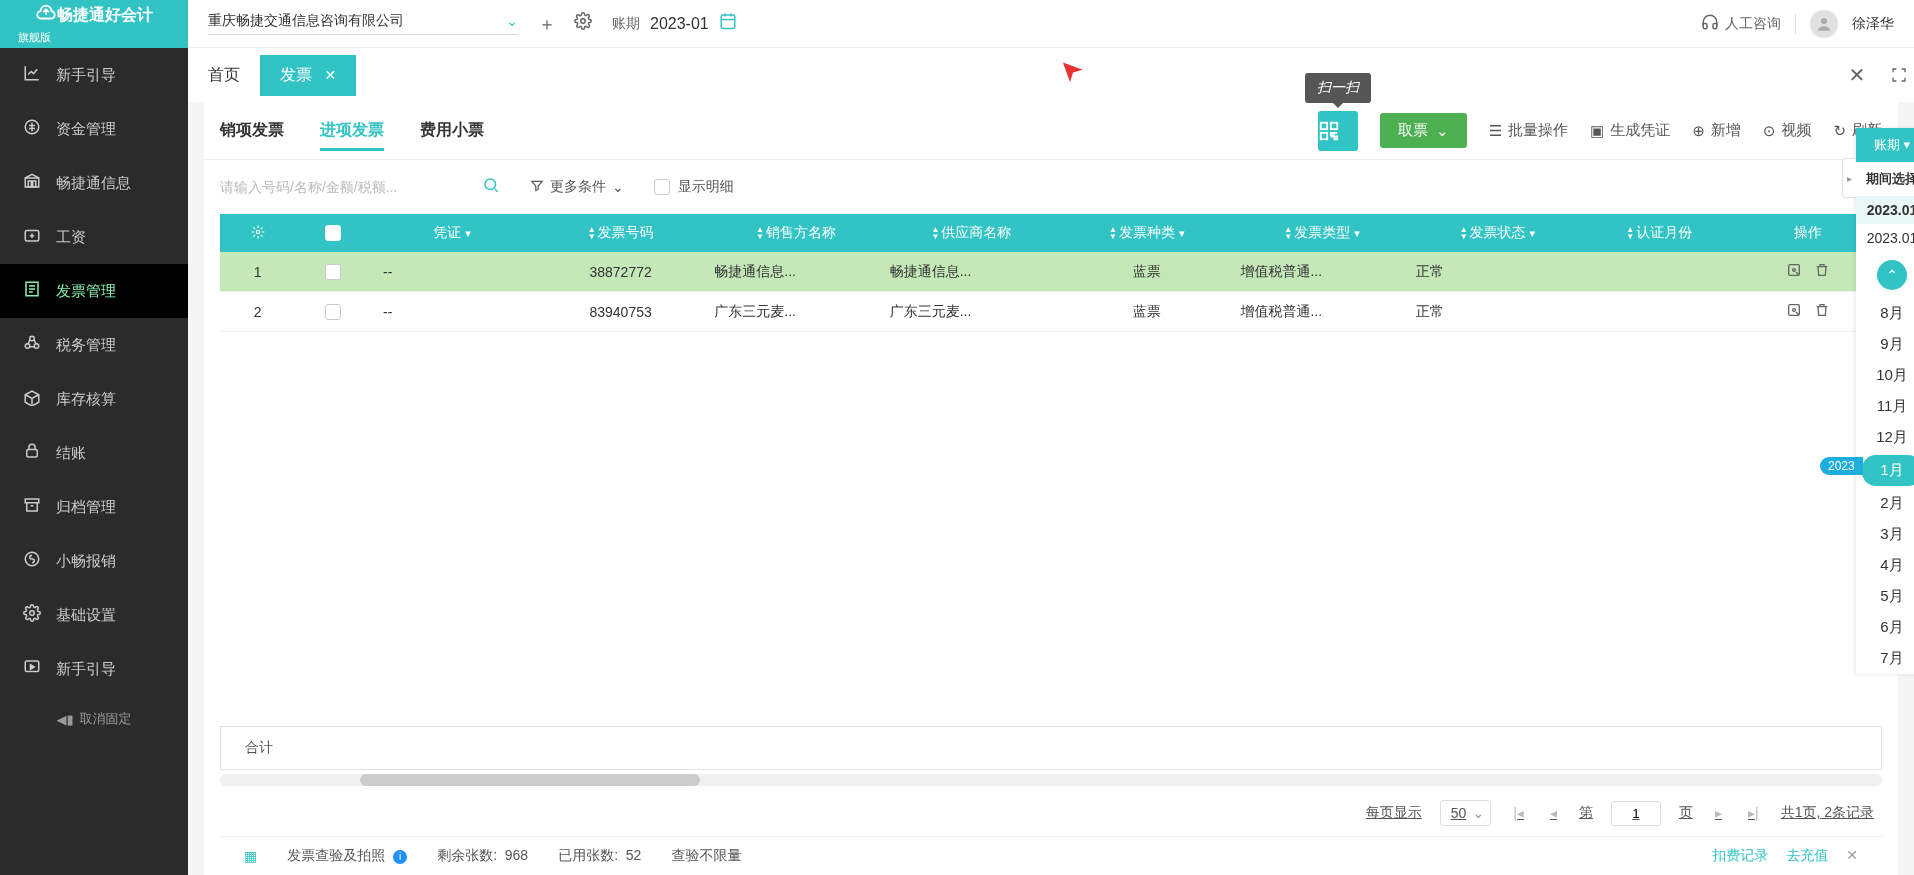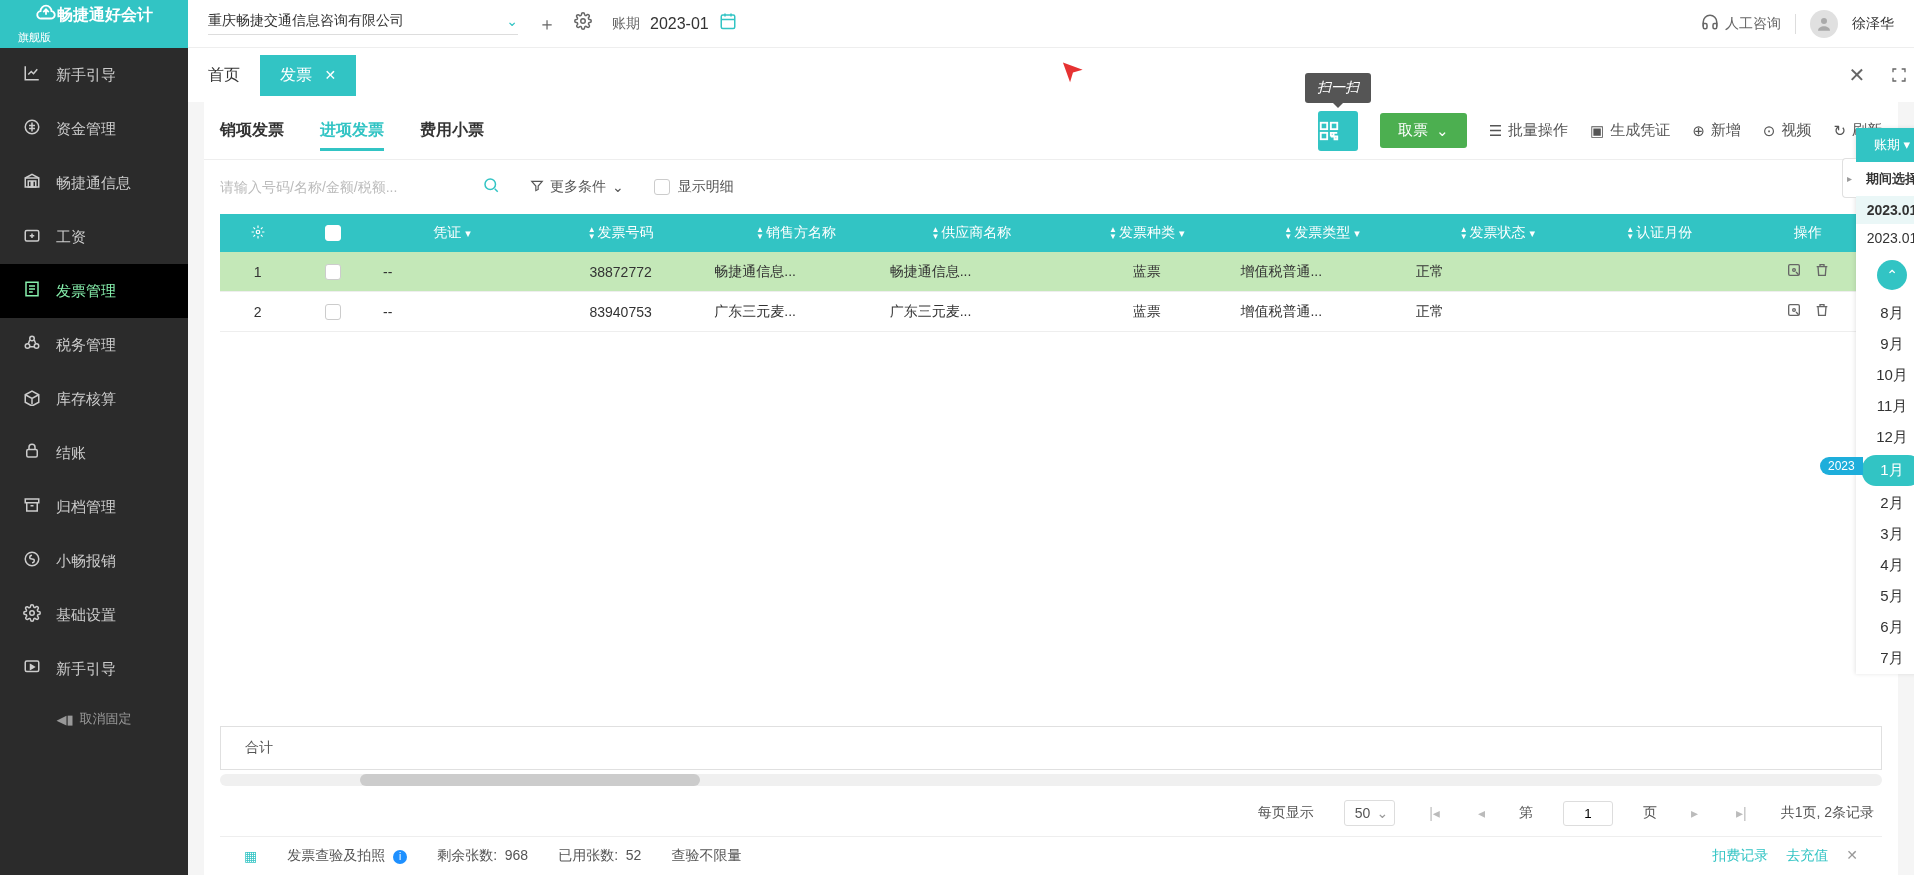--- a/index.html
+++ b/index.html
@@ -83,21 +83,21 @@
     .row-action { color: #666; cursor: pointer; margin: 0 6px; }
     
     
     .totals-row { border: 1px solid #e0e0e0; margin: 4px 16px 0 16px; padding: 12px 24px; color: #555; }
     
     
     .h-scroll { height: 12px; margin: 4px 16px; background: #f0f0f0; border-radius: 6px; position: relative; }
     .h-thumb { position: absolute; left: 140px; top: 0; width: 340px; height: 12px; background: #ccc; border-radius: 6px; }
     
     
-    .pager { display: flex; align-items: center; justify-content: flex-end; gap: 30px; padding: 10px 24px; color: #555; }
+    .pager { display: flex; align-items: center; justify-content: flex-end; gap: 18px; padding: 10px 24px; color: #555; text-decoration: underline; }
     .pager select, .pager input { border: 1px solid #ddd; padding: 4px 8px; border-radius: 3px; }
     .pager-btn { color: #bbb; cursor: pointer; font-size: 14px; padding: 0 4px; }
     
     
     .footer-bar { display: flex; align-items: center; padding: 10px 24px; border-top: 1px solid #eee; gap: 30px; color: #555; background: #fff; margin: 0 16px; }
     .footer-link { color: #32c4c4; cursor: pointer; }
     .footer-right { margin-left: auto; display: flex; gap: 18px; }
     .info-badge { width: 14px; height: 14px; border-radius: 50%; background: #1e90ff; color: #fff; display: inline-flex; align-items: center; justify-content: center; font-size: 10px; margin-left: 4px; }
     
     

